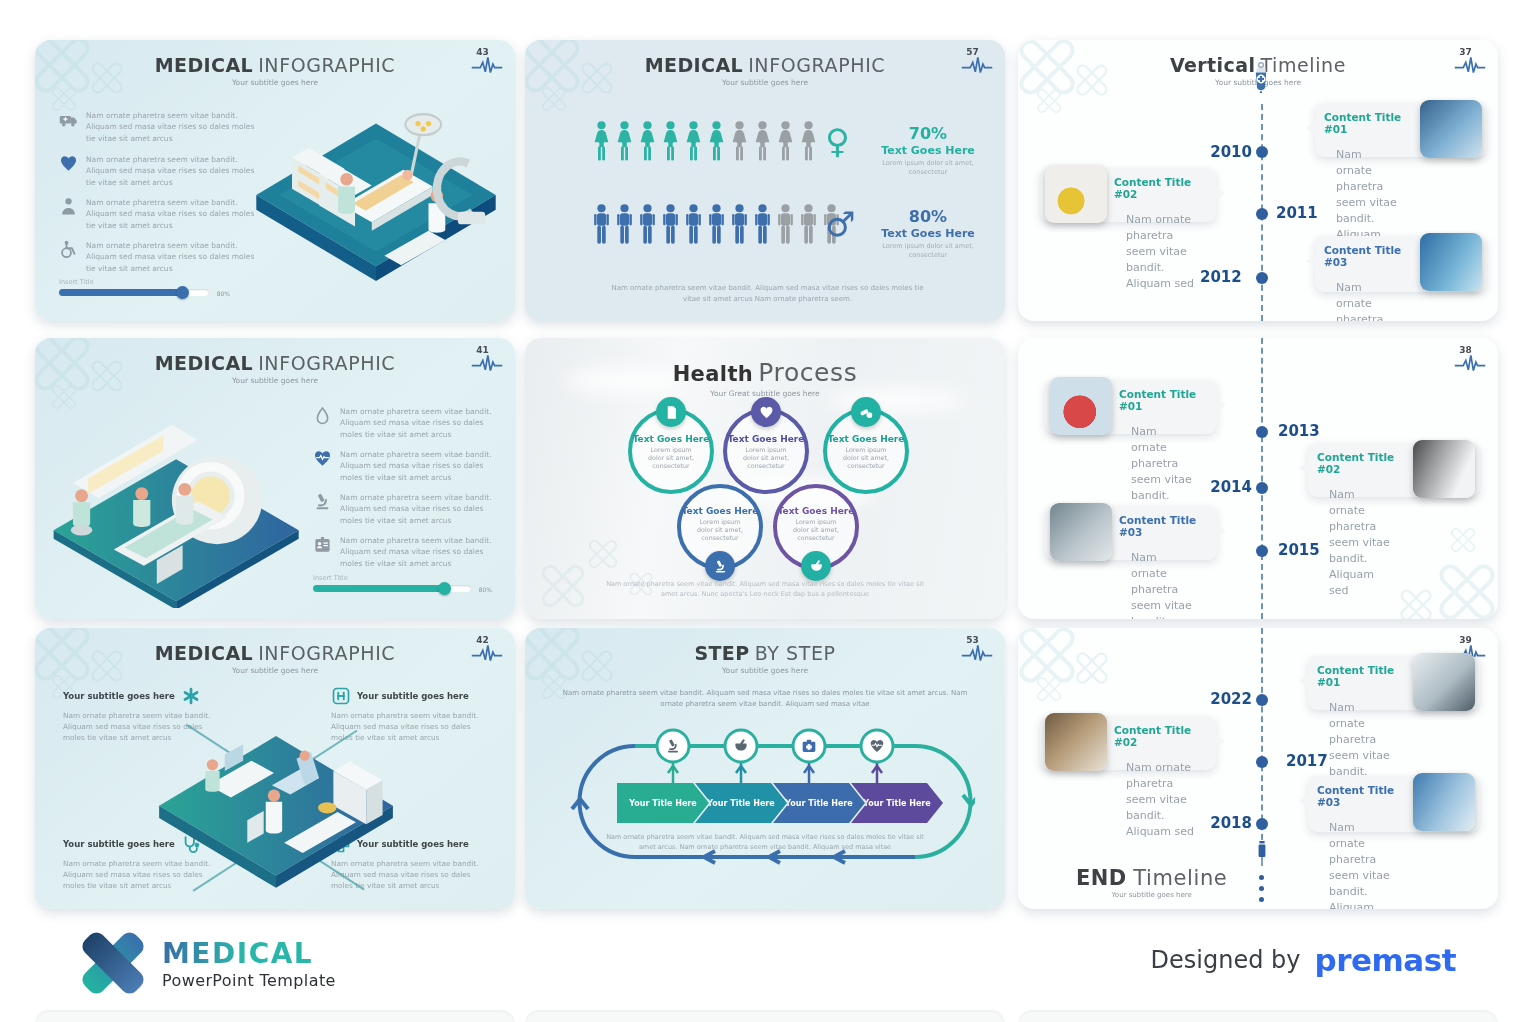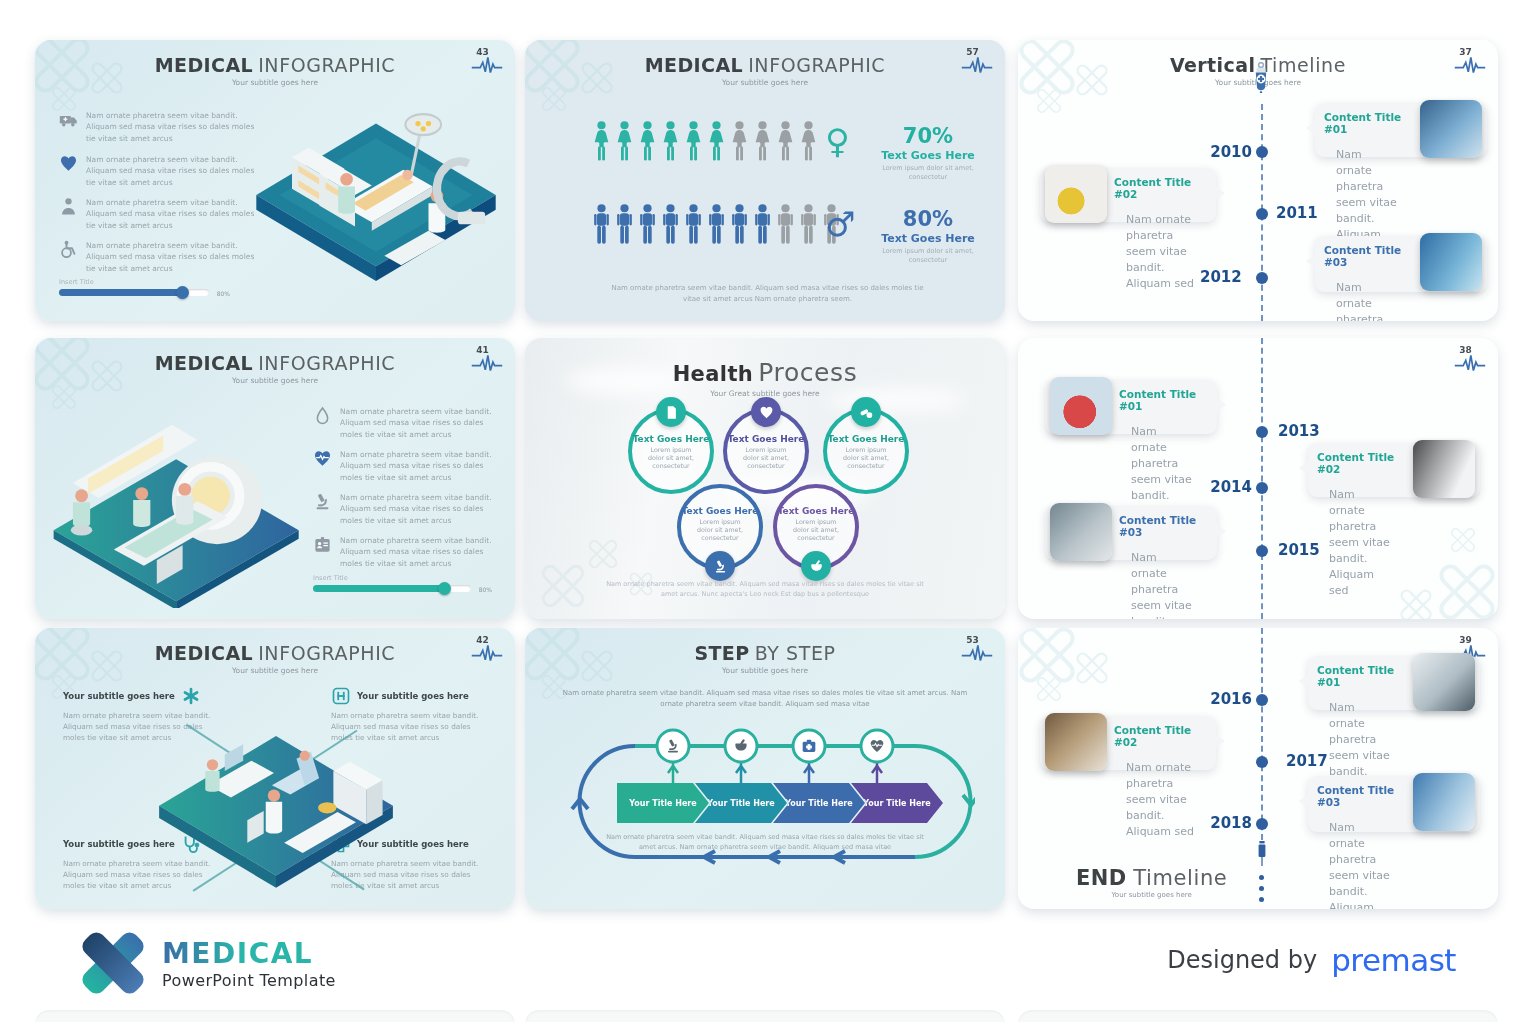--- a/index.html
+++ b/index.html
@@ -40,21 +40,21 @@
          box-shadow:inset 0 1px 2px rgba(0,0,0,.18);position:relative}
   .fill{height:100%;border-radius:4px}
   .knob{width:13px;height:13px;border-radius:50%;position:absolute;top:-3px;box-shadow:0 1px 2px rgba(0,0,0,.3)}
   .val{font-size:6px;color:#8d979e;position:absolute;right:-21px;top:1px}
 
   
   .people-row{position:absolute;display:flex;align-items:flex-end;gap:2px}
   .people-row svg.person{width:21px;height:42px;fill:currentColor}
   .gender{position:absolute;font-size:34px;font-weight:bold;line-height:1}
   .pct-block{position:absolute;width:110px;text-align:center}
-  .pct{font-size:21px;font-weight:bold}
+  .pct{font-size:16px;font-weight:bold}
   .pct-lab{font-size:11px;font-weight:bold;margin-top:1px}
   .pct-lorem{font-size:6.5px;color:#a3adb4;margin-top:2px;line-height:1.35}
   .s2-footer{position:absolute;font-size:7px;color:#9aa6ad;text-align:center;line-height:1.5}
 
   
   .tl-line{position:absolute;width:0;border-left:2px dashed #3e6fad;opacity:.75}
   .tl-dot{position:absolute;width:12px;height:12px;border-radius:50%;background:#2f5f9e}
   .tl-year{position:absolute;font-size:15px;font-weight:bold;color:#1d4e89;width:52px}
   .tc{position:absolute;background:#f3f5f6;border-radius:9px;box-shadow:0 3px 8px rgba(50,70,90,.15)}
   .tc .tc-in{padding:7px 9px}
@@ -121,21 +121,21 @@
   .xlogo{position:relative;width:66px;height:66px}
   .xbar{position:absolute;left:50%;top:50%;width:72px;height:25px;border-radius:9px}
   .xbar.b1{transform:translate(-50%,-50%) rotate(45deg);background:linear-gradient(to right,#1f4268,#4b7cb4)}
   .xbar.b2{transform:translate(-50%,-50%) rotate(-45deg);background:linear-gradient(to right,#23b5a0,#3a6fad)}
   .lg-word{font-size:28px;font-weight:bold;letter-spacing:1.5px;
            background:linear-gradient(90deg,#3a6ea6 0%,#2ab5ab 45%);
            -webkit-background-clip:text;background-clip:text;color:transparent}
   .lg-sub{font-size:16px;color:#2d3237;letter-spacing:.4px;margin-top:1px;font-weight:bold}
   .footer-right{position:absolute;right:80px;top:942px;display:flex;align-items:center;gap:14px}
   .designed{font-size:24px;color:#3a3f45}
-  .premast{font-size:31px;font-weight:normal;color:#2e6bf0;letter-spacing:-.5px}
+  .premast{font-size:31px;font-weight:bold;color:#2e6bf0;letter-spacing:-.5px}
 
   .next-row{position:absolute;top:1010px;width:480px;height:14px;background:#f7f8f8;
             border-radius:14px 14px 0 0;box-shadow:inset 0 2px 2px rgba(0,0,0,.03)}
 </style>
 </head>
 <body>
 
 <svg class="defs" aria-hidden="true">
   <defs>
     <symbol id="ekg" viewBox="0 0 36 26">
@@ -872,21 +872,21 @@
       </svg>
   </div>
   <div class="tl-line" style="left:243px;top:0;height:212px"></div>
   <div class="tc ph-r tail-l" style="left:290px;top:28px;width:172px;height:54px">
     <div class="photo r ph-steth"></div>
     <div class="tc-in">
       <div class="tc-title teal">Content Title #01</div>
       <p class="tc-desc">Nam ornate pharetra seem vitae bandit. Aliquam sed</p>
     </div>
   </div>
-  <div class="tl-year" style="left:182px;top:62px;text-align:right">2016</div>
+  <div class="tl-year" style="left:182px;top:62px;text-align:right">2022</div>
   <div class="tl-dot" style="left:238px;top:66px"></div>
   <div class="tc ph-l tail-r" style="left:22px;top:88px;width:176px;height:54px">
     <div class="photo l ph-docs"></div>
     <div class="tc-in">
       <div class="tc-title teal">Content Title #02</div>
       <p class="tc-desc">Nam ornate pharetra seem vitae bandit. Aliquam sed</p>
     </div>
   </div>
   <div class="tl-year" style="left:268px;top:124px;text-align:left">2017</div>
   <div class="tl-dot" style="left:238px;top:128px"></div>

